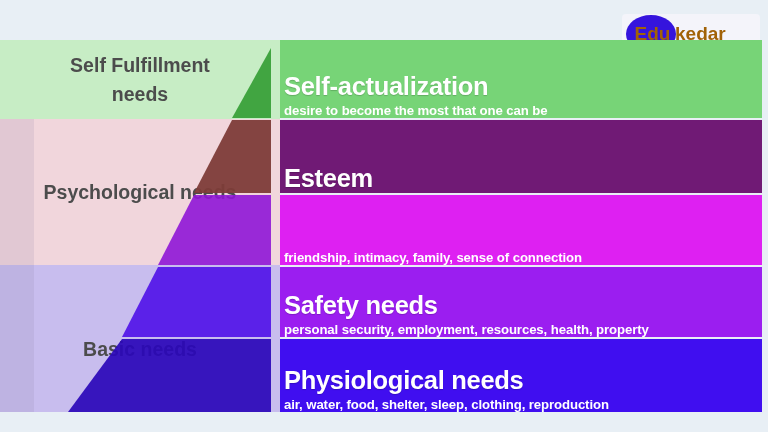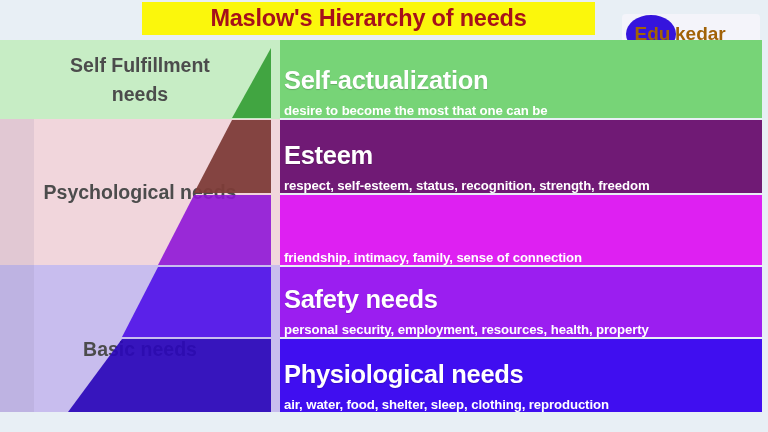--- a/index.html
+++ b/index.html
@@ -148,21 +148,21 @@
     color: #ffffff;
     line-height: 1.08;
     text-shadow: 0 1px 1px rgba(0,0,0,0.18);
     letter-spacing: -0.3px;
     white-space: nowrap;
   }
   .tier-sub {
     font-size: 13.2px;
     font-weight: bold;
     color: #ffffff;
-    margin-top: 8px;
+    margin-top: 2px;
     letter-spacing: -0.1px;
     white-space: nowrap;
   }
 
   #tier-1 { top: 40px;  height: 78px;  background: #77d477; }
   #tier-2 { top: 120px; height: 73px;  background: #cc4a5c; }
   #tier-3 { top: 195px; height: 70px;  background: #de20f2; }
   #tier-4 { top: 267px; height: 70px;  background: #9b1ef0; }
   #tier-5 { top: 339px; height: 73px;  background: #400ef0; }
 
@@ -208,21 +208,20 @@
     <div class="tier-inner">
       <div class="tier-title">Self-actualization</div>
       <div class="tier-sub">desire to become the most that one can be</div>
     </div>
   </div>
 
   <div class="tier" id="tier-2" style="background: #701a75;">
     <div class="tier-shade"></div>
     <div class="tier-inner">
       <div class="tier-title">Esteem</div>
-      <div class="tier-sub">respect, self-esteem, status, recognition, strength, freedom</div>
     </div>
   </div>
 
   <div class="tier" id="tier-3" style="background: rgb(222, 32, 242);">
     <div class="tier-shade"></div>
     <div class="tier-inner">
       <div class="tier-sub">friendship, intimacy, family, sense of connection</div>
     </div>
   </div>
 
@@ -246,23 +245,20 @@
 
     <polygon points="271,10 271,80 232,80" fill="#3aa13a" opacity="0.95"></polygon>
     <polygon points="232,82 271,82 271,155 194,155" fill="#7d3c38" opacity="0.95"></polygon>
     <polygon points="194,157 271,157 271,227 158,227" fill="#8f16d6" opacity="0.9"></polygon>
     <polygon points="158,229 271,229 271,299 122,299" fill="#4f10e8" opacity="0.9"></polygon>
     <polygon points="122,301 271,301 271,374 68,374" fill="#2a06b8" opacity="0.92"></polygon>
   </svg>
 
   <div id="footer-strip"></div>
 
-  <div id="title-banner" style="background: rgb(251, 247, 12);">
-    <div id="title-text" style="color: rgb(166, 17, 27);">Maslow's Hierarchy of needs</div>
-  </div>
 
   <div id="logo">
     <div id="logo-circle" style="background: rgb(53, 20, 221);"></div>
     <div id="logo-edu" style="color: #a16207;">Edu</div>
     <div id="logo-kedar" style="color: #a16207;">kedar</div>
   </div>
 
 </div>
 
 </body></html>

